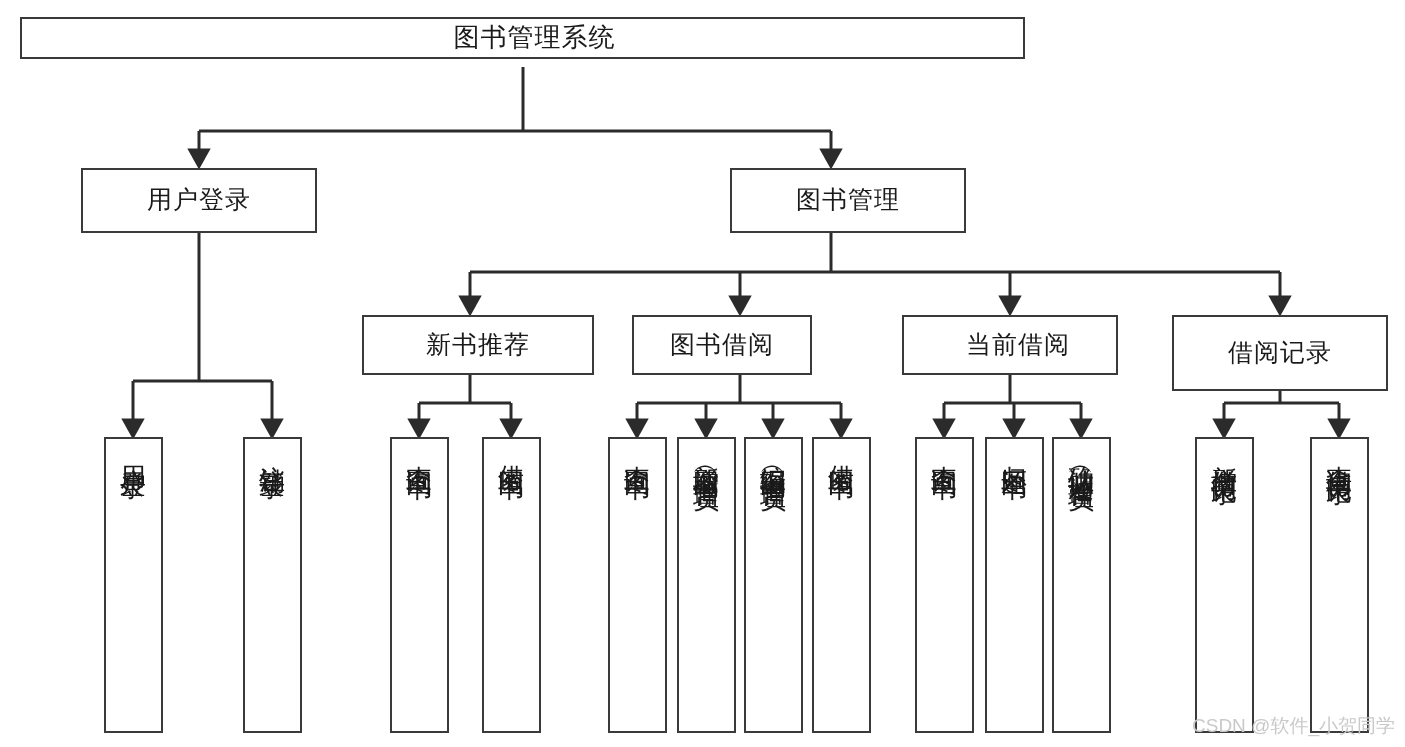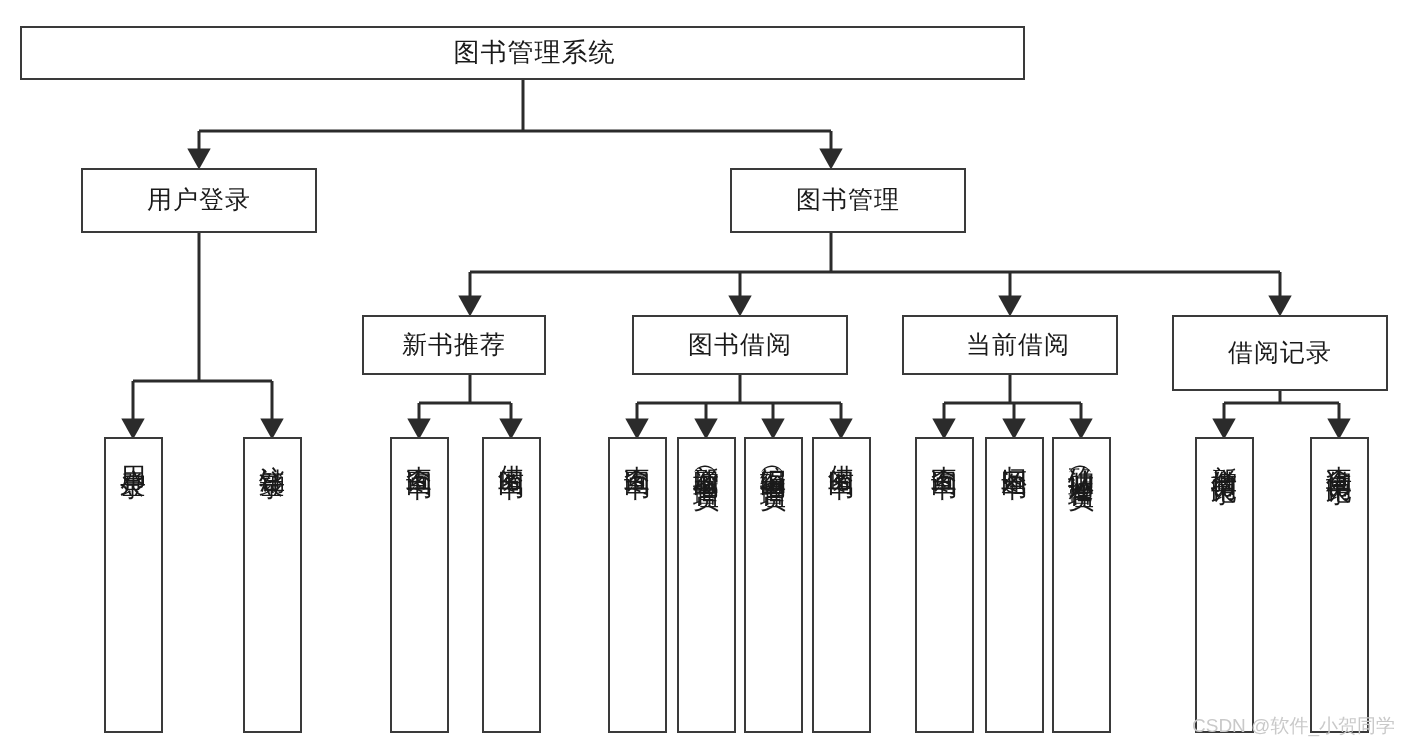--- a/index.html
+++ b/index.html
@@ -124,35 +124,35 @@
       <path d="M1014,403 L1014,428" marker-end="url(#arrow)"></path>
       <path d="M1081,403 L1081,428" marker-end="url(#arrow)"></path>
 
       <path d="M1280,375 L1280,403"></path>
       <path d="M1224,403 L1339,403"></path>
       <path d="M1224,403 L1224,428" marker-end="url(#arrow)"></path>
       <path d="M1339,403 L1339,428" marker-end="url(#arrow)"></path>
     </g>
   </svg>
 
-  <div class="node horiz root" style="left:20px; top:26px; width:1005px; height:54px;padding-left:24px;">
+  <div class="node horiz root" style="left:20px; top:17px; width:1005px; height:42px;padding-left:24px;">
     <span class="lbl">图书管理系统</span>
   </div>
 
   <div class="node horiz" style="left:81px; top:168px; width:236px; height:65px;">
     <span class="lbl">用户登录</span>
   </div>
   <div class="node horiz" style="left:730px; top:168px; width:236px; height:65px;">
     <span class="lbl">图书管理</span>
   </div>
 
-  <div class="node horiz" style="left:362px; top:315px; width:184px; height:60px;">
+  <div class="node horiz" style="left:362px; top:315px; width:232px; height:60px;">
     <span class="lbl">新书推荐</span>
   </div>
-  <div class="node horiz" style="left:632px; top:315px; width:216px; height:60px;">
+  <div class="node horiz" style="left:632px; top:315px; width:180px; height:60px;">
     <span class="lbl">图书借阅</span>
   </div>
   <div class="node horiz" style="left:902px; top:315px; width:216px; height:60px;padding-left:16px;">
     <span class="lbl">当前借阅</span>
   </div>
   <div class="node horiz" style="left:1172px; top:315px; width:216px; height:76px;">
     <span class="lbl">借阅记录</span>
   </div>
 
   <div class="node vert" style="left:104px; top:437px; width:59px; height:296px;">

